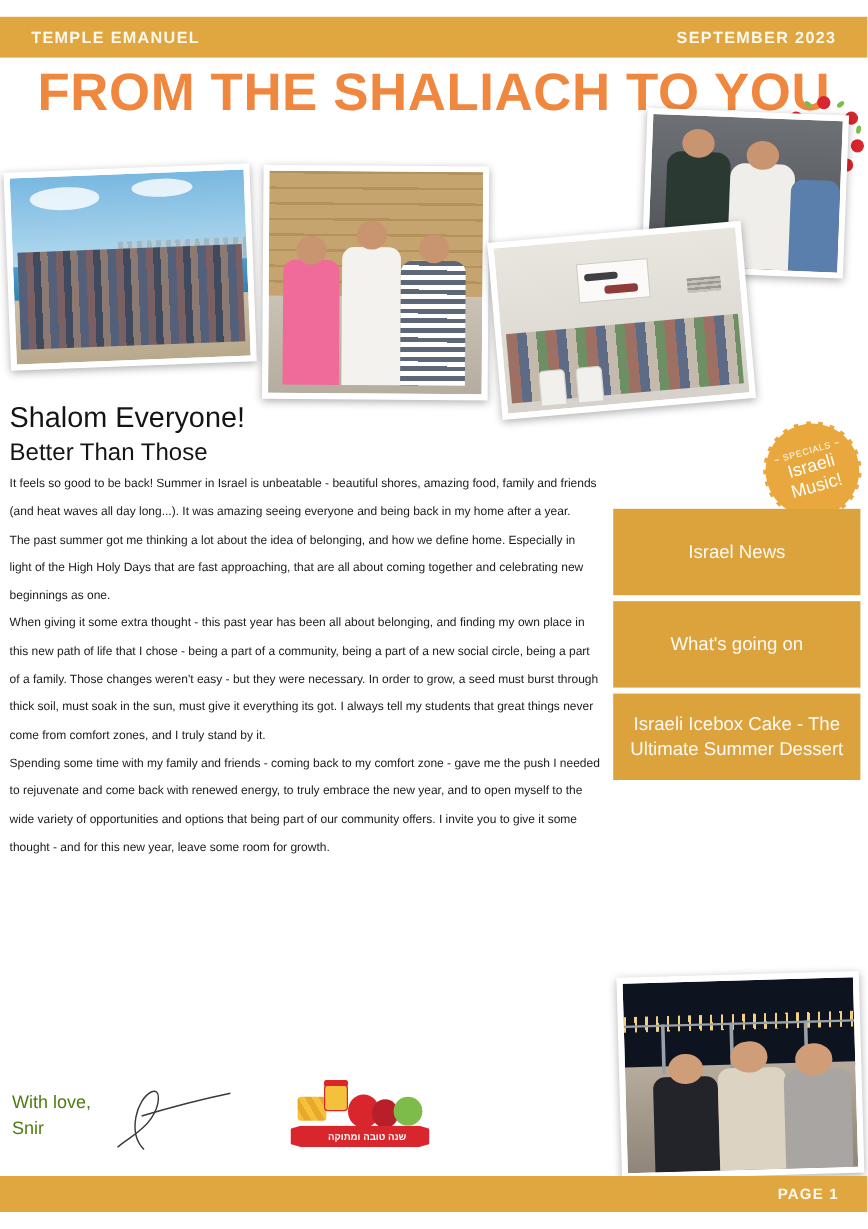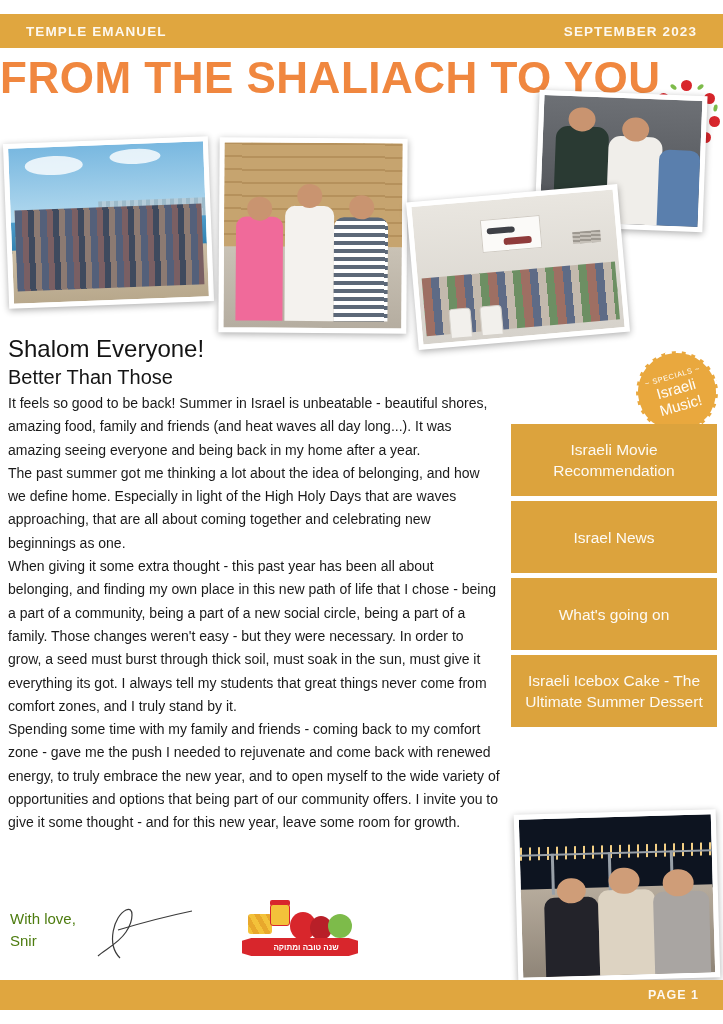--- a/index.html
+++ b/index.html
@@ -18,20 +18,21 @@
     justify-content: space-between; padding: 0 26px;
   }
   .topbar span {
     color: #fdf8ef; font-size: 13.5px; font-weight: bold;
     letter-spacing: 1.1px;
   }
 
   
   .masthead {
     position: absolute; left: 0; top: 52px; width: 723px; height: 52px;
+    text-align: center;
   }
   .masthead h1 {
     color: #f0873f; font-size: 44px; font-weight: bold;
     letter-spacing: 0.5px; line-height: 52px; white-space: nowrap;
   }
 
   
   .wreath { position: absolute; left: 654px; top: 80px; width: 66px; height: 66px; }
   .wreath-star {
     position: absolute; left: 17px; top: 17px; width: 32px; height: 32px;
@@ -113,21 +114,21 @@
   .ph5 .post { position:absolute; top:22%; width:3px; height:26%; background:#98a0a8; }
   .ph5 .pblk  { position:absolute; left:12%; top:50%; width:28%; height:50%; background:#23232a; border-radius:10px 10px 0 0; }
   .ph5 .pcrm  { position:absolute; left:40%; top:46%; width:30%; height:54%; background:#ddd3c2; border-radius:10px 10px 0 0; }
   .ph5 .pgry  { position:absolute; left:69%; top:48%; width:29%; height:52%; background:#a9a5a2; border-radius:10px 10px 0 0; }
   .ph5 .head { position:absolute; border-radius:50%; background:#cf9d78; }
 
   
   .article { position: absolute; left: 8px; top: 335px; width: 492px; }
   .h-shalom { font-size: 24px; font-weight: normal; color: #141414; line-height: 28px; }
   .h-better { font-size: 20px; color: #141414; line-height: 26px; margin-top: 1px; }
-  .body-text { font-size: 14px; color: #1a1a1a; line-height: 23.3px; margin-top: 2px; }
+  .body-text { font-size: 10px; color: #1a1a1a; line-height: 23.3px; margin-top: 2px; }
   .body-text p { margin: 0; }
 
   .signoff { position: absolute; left: 10px; top: 908px; font-size: 15px;
     color: #4d7c0f; line-height: 22px; }
 
   .sig-svg { position: absolute; left: 68px; top: 900px; }
 
   
   .rh { position: absolute; left: 240px; top: 898px; width: 120px; height: 62px; }
   .rh .jar { position:absolute; left:30px; top:6px; width:20px; height:22px;
@@ -254,21 +255,21 @@
       <div class="chair" style="left:14%"></div>
       <div class="chair" style="left:29%"></div>
     </div>
   </div>
 
   <div class="article">
     <div class="h-shalom">Shalom Everyone!</div>
     <div class="h-better">Better Than Those</div>
     <div class="body-text">
       <p>It feels so good to be back! Summer in Israel is unbeatable - beautiful shores, amazing food, family and friends (and heat waves all day long...). It was amazing seeing everyone and being back in my home after a year.</p>
-      <p>The past summer got me thinking a lot about the idea of belonging, and how we define home. Especially in light of the High Holy Days that are waves approaching, that are all about coming together and celebrating new beginnings as one.</p>
+      <p>The past summer got me thinking a lot about the idea of belonging, and how we define home. Especially in light of the High Holy Days that are fast approaching, that are all about coming together and celebrating new beginnings as one.</p>
       <p>When giving it some extra thought - this past year has been all about belonging, and finding my own place in this new path of life that I chose - being a part of a community, being a part of a new social circle, being a part of a family. Those changes weren't easy - but they were necessary. In order to grow, a seed must burst through thick soil, must soak in the sun, must give it everything its got. I always tell my students that great things never come from comfort zones, and I truly stand by it.</p>
       <p>Spending some time with my family and friends - coming back to my comfort zone - gave me the push I needed to rejuvenate and come back with renewed energy, to truly embrace the new year, and to open myself to the wide variety of opportunities and options that being part of our community offers. I invite you to give it some thought - and for this new year, leave some room for growth.</p>
     </div>
   </div>
 
   <div class="signoff">
     <div>With love,</div>
     <div>Snir</div>
   </div>
 
@@ -289,21 +290,20 @@
     </div>
   </div>
 
   <div class="badge">
     <div class="b1">~ SPECIALS ~</div>
     <div class="b2">Israeli</div>
     <div class="b3">Music!</div>
   </div>
 
   <div class="sidebar">
-    <div class="side-btn">Israeli Movie Recommendation</div>
     <div class="side-btn">Israel News</div>
     <div class="side-btn">What's going on</div>
     <div class="side-btn">Israeli Icebox Cake - The Ultimate Summer Dessert</div>
   </div>
 
   <div class="photo ph5">
     <div class="inner">
       <div class="night"></div>
       <div class="lights"></div>
       <div class="deck"></div>

